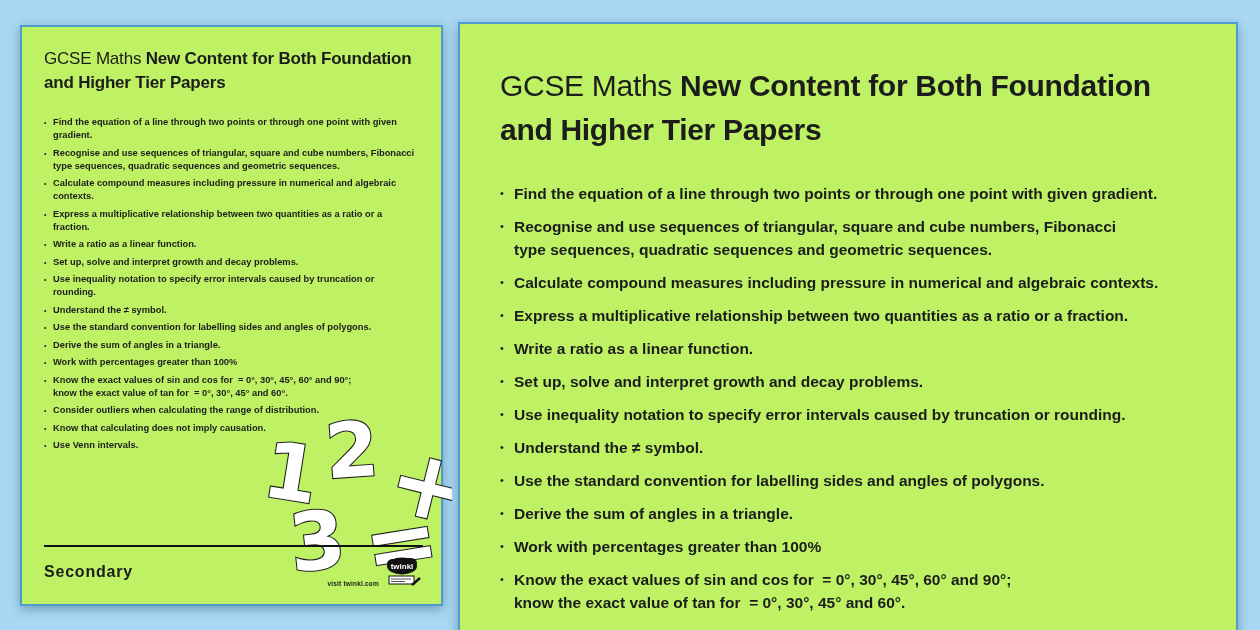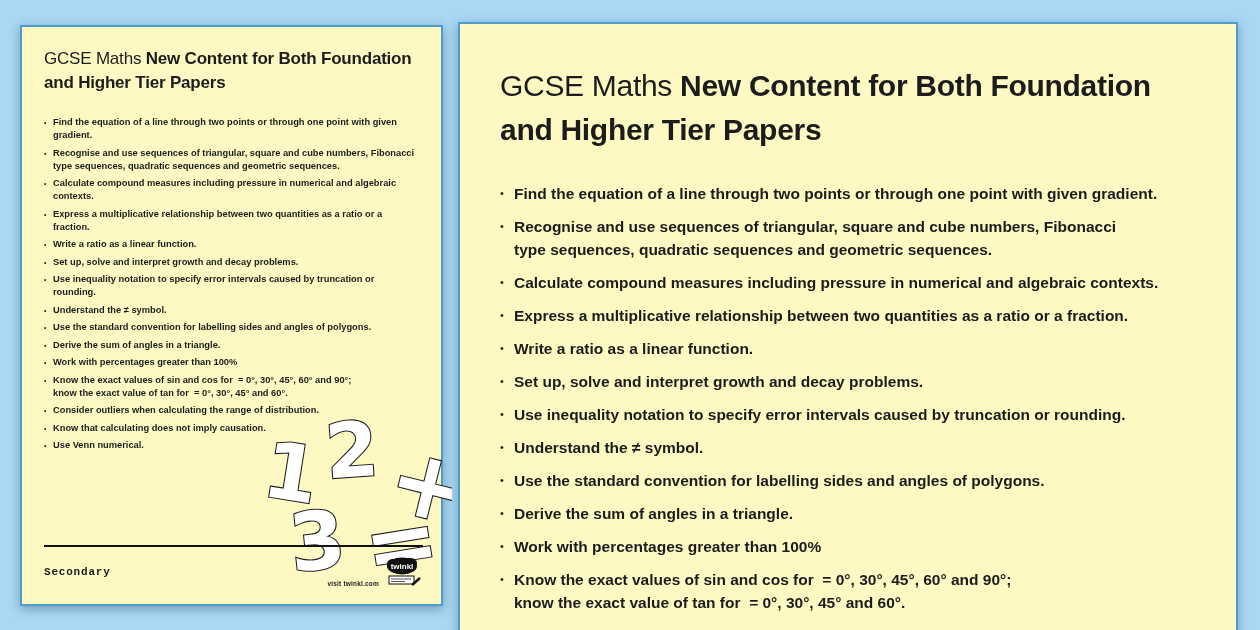--- a/index.html
+++ b/index.html
@@ -5,21 +5,21 @@
   * { margin: 0; padding: 0; box-sizing: border-box; }
   html, body { width: 1260px; height: 630px; overflow: hidden; }
   body {
     background: #a9d8f3;
     font-family: "Liberation Sans", sans-serif;
     color: #1c1c1c;
     position: relative;
   }
   .page {
     position: absolute;
-    background: #fef9c3;
+    background: #bef264;
     border: 2px solid #4d9dcb;
     box-shadow: 0 3px 10px rgba(45, 80, 110, 0.45);
   }
   
   .page-small {
     left: 20px; top: 25px;
     width: 423px; height: 581px;
     padding: 20px 22px;
   }
   .page-small .title {
@@ -44,24 +44,23 @@
     position: absolute;
     left: 22px; right: 18px; bottom: 14px;
     border-top: 2.5px solid #111;
     padding-top: 7px;
     display: flex;
     align-items: center;
     justify-content: space-between;
     height: 45px;
   }
   .page-small .phase {
-    font-size: 11px;
+    font-size: 16px;
     font-weight: bold;
     letter-spacing: 0.8px;
-    font-family: Liberation Mono, monospace;
   }
   .footer-right { display: flex; align-items: flex-end; gap: 6px; }
   .visit-text { font-size: 6.5px; font-weight: bold; letter-spacing: 0.2px; }
   .numbers-art {
     position: absolute;
     left: 205px; top: 370px;
     width: 225px; height: 180px;
   }
   .numbers-art text {
     font-family: "DejaVu Sans", sans-serif;
@@ -177,21 +176,21 @@
         <span class="bullet-text">Consider outliers when calculating the range of distribution.</span>
       </div>
 
       <div class="bullet-row">
         <span class="bullet-dot">•</span>
         <span class="bullet-text">Know that calculating does not imply causation.</span>
       </div>
 
       <div class="bullet-row">
         <span class="bullet-dot">•</span>
-        <span class="bullet-text">Use Venn numerical.</span>
+        <span class="bullet-text">Use Venn intervals.</span>
       </div>
     </div>
 
   <svg class="numbers-art" viewBox="0 0 225 180">
     <text x="38" y="102" font-size="78" transform="rotate(9 60 70)">1</text>
     <text x="98" y="80" font-size="76" transform="rotate(-4 120 50)">2</text>
     <text x="162" y="118" font-size="94" transform="rotate(14 190 90)">+</text>
     <text x="62" y="172" font-size="80" transform="rotate(-6 90 140)">3</text>
     <text x="138" y="178" font-size="88" transform="rotate(-9 165 150)">=</text>
   </svg>

